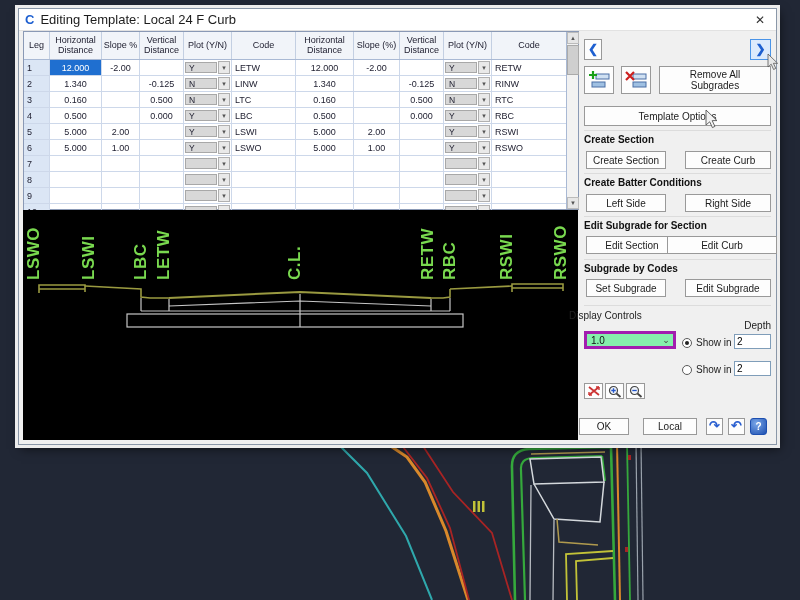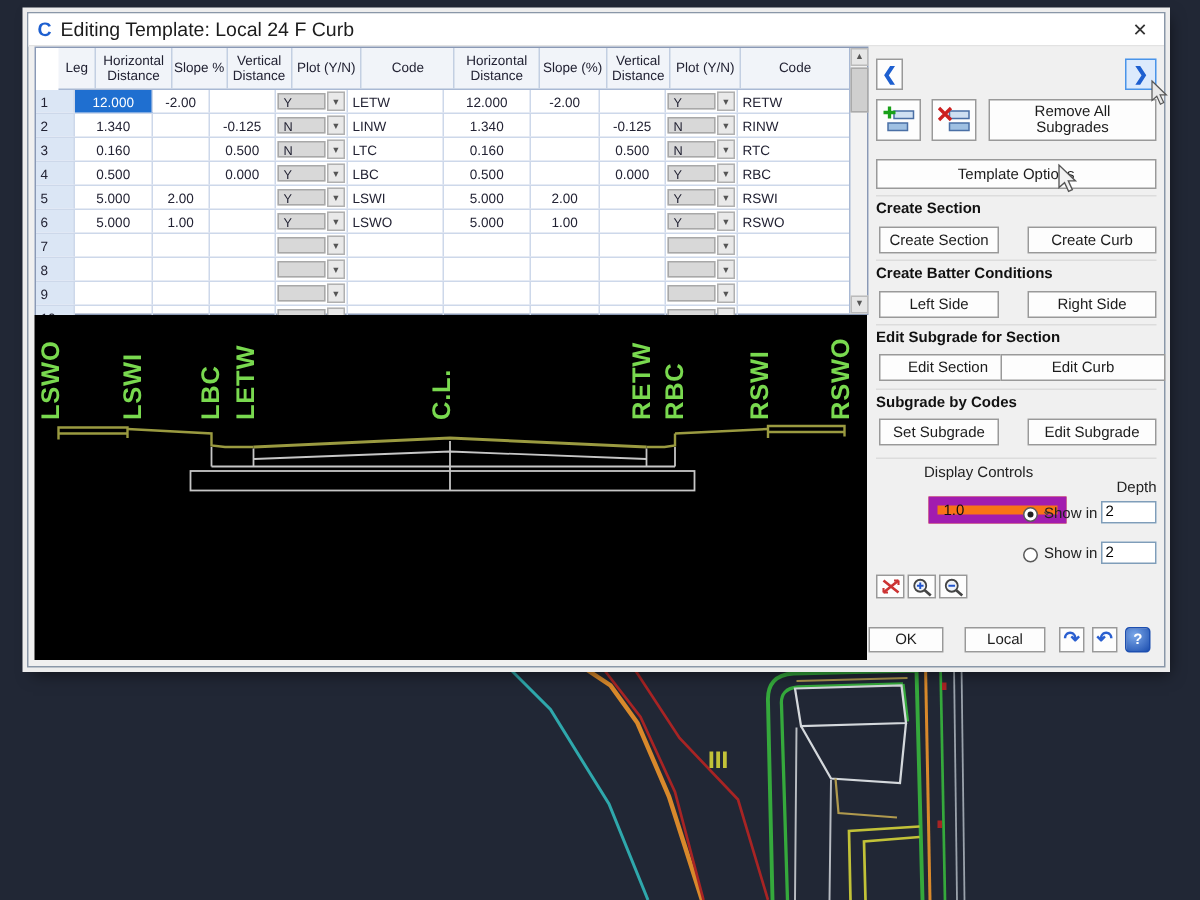--- a/index.html
+++ b/index.html
@@ -15,21 +15,21 @@
             display:flex;align-items:center;gap:6px;padding:0 6px;box-sizing:border-box;
             border-bottom:1px solid #e2e2e2;}
   .app-icon{color:#1d5fd0;font-weight:bold;font-size:13px;line-height:1;}
   .title{font-size:13px;color:#1c1c1c;}
   .close{margin-left:auto;color:#333;font-size:12px;width:20px;text-align:center;}
 
   
   .gridwrap{position:absolute;left:4px;top:22px;width:556px;height:179px;
             border:1px solid #8a99b5;background:#fff;box-sizing:border-box;display:flex;}
   .gridcols{width:542px;}
-  .thead{display:flex;height:27px;background:#f1f4f9;border-bottom:1px solid #a9b9d4;margin-left:15px;}
+  .thead{display:flex;height:27px;background:#f1f4f9;border-bottom:1px solid #a9b9d4;}
   .hcell{display:flex;align-items:center;justify-content:center;text-align:center;
          border-right:1px solid #c3cfe2;white-space:pre-line;line-height:1.1;
          box-sizing:border-box;font-size:9px;color:#223;}
   .trow{display:flex;height:15px;border-bottom:1px solid #cdd8ea;}
   .cell{border-right:1px solid #cdd8ea;box-sizing:border-box;display:flex;
         align-items:center;justify-content:center;overflow:hidden;font-size:9px;color:#223;}
   .cell.code{justify-content:flex-start;padding-left:3px;}
   .cell.leg{background:#dbe6f5;justify-content:flex-start;padding-left:3px;}
   .cell.plot{padding:0;}
   .plot-val{flex:1;height:11px;background:#d8d8d8;border:1px solid #a8a8a8;margin-left:1px;
@@ -48,22 +48,22 @@
   .preview{position:absolute;left:4px;top:201px;width:555px;height:230px;background:#000;}
 
   
   .pbtn{position:absolute;background:#fdfdfd;border:1px solid #999;font-size:10px;color:#1c1c1c;
         display:flex;align-items:center;justify-content:center;text-align:center;box-sizing:border-box;line-height:1.1;}
   .hl{border:1px solid #4a94e8;background:#dceafc;}
   .chev{color:#1d5fd0;font-weight:bold;font-size:12px;}
   .grp{position:absolute;font-size:10px;font-weight:bold;color:#111;}
   .plabel{position:absolute;font-size:10px;color:#222;}
   .sep{position:absolute;left:565px;width:187px;height:1px;background:#dcdcdc;}
-  .combo{position:absolute;background:#f97316;border:6px solid #a21caf;font-size:10px;color:#111;
-         display:flex;align-items:center;box-sizing:border-box;padding-left:4px;margin-left:35px;}
+  .combo{position:absolute;background:#86efac;border:3px solid #a21caf;font-size:10px;color:#111;
+         display:flex;align-items:center;box-sizing:border-box;padding-left:4px;}
   .combo .arrow{margin-left:auto;width:14px;text-align:center;color:#444;font-size:9px;}
   .radio{position:absolute;width:10px;height:10px;border:1px solid #5a5a5a;border-radius:50%;background:#fff;box-sizing:border-box;}
   .radio.on::after{content:"";position:absolute;left:2px;top:2px;width:4px;height:4px;border-radius:50%;background:#222;}
   .numin{position:absolute;width:37px;height:15px;border:1px solid #7f9db9;font-size:10px;
          padding:0 2px;box-sizing:border-box;font-family:"Liberation Sans",sans-serif;}
   .arrowbtn{color:#2a5fd0;font-size:13px;font-weight:bold;}
   .helpbtn{background:radial-gradient(circle at 35% 30%,#7aa7e8,#1d4fb0);color:#fff;
            border:1px solid #1d4fb0;border-radius:3px;font-weight:bold;font-size:10px;}
   .cursor{position:absolute;pointer-events:none;}
 </style>
@@ -401,21 +401,21 @@
   <div class="grp" style="left:565px;top:211px;">Edit Subgrade for Section</div>
   <div class="pbtn" style="left:567px;top:227px;width:92px;height:18px;">Edit Section</div>
   <div class="pbtn" style="left:648px;top:227px;width:110px;height:18px;">Edit Curb</div>
 
   <div class="sep" style="top:250px;"></div>
   <div class="grp" style="left:565px;top:254px;">Subgrade by Codes</div>
   <div class="pbtn" style="left:567px;top:270px;width:80px;height:18px;">Set Subgrade</div>
   <div class="pbtn" style="left:666px;top:270px;width:86px;height:18px;">Edit Subgrade</div>
 
   <div class="sep" style="top:296px;"></div>
-  <div class="plabel" style="left:597px;top:301px;">Display Controls</div>
+  <div class="plabel" style="left:550px;top:301px;">Display Controls</div>
   <div class="combo" style="left:565px;top:322px;width:92px;height:18px;">
     <span>1.0</span>
     <span class="arrow">⌄</span>
   </div>
   <div class="plabel" style="left:694px;top:311px;width:58px;text-align:right;">Depth</div>
   <span class="radio on" style="left:663px;top:329px;"></span>
   <div class="plabel" style="left:677px;top:328px;">Show in Cut</div>
   <input class="numin" style="left: 715px; top: 325px;" value="2">
   <span class="radio" style="left:663px;top:356px;"></span>
   <div class="plabel" style="left:677px;top:355px;">Show in Fill</div>

